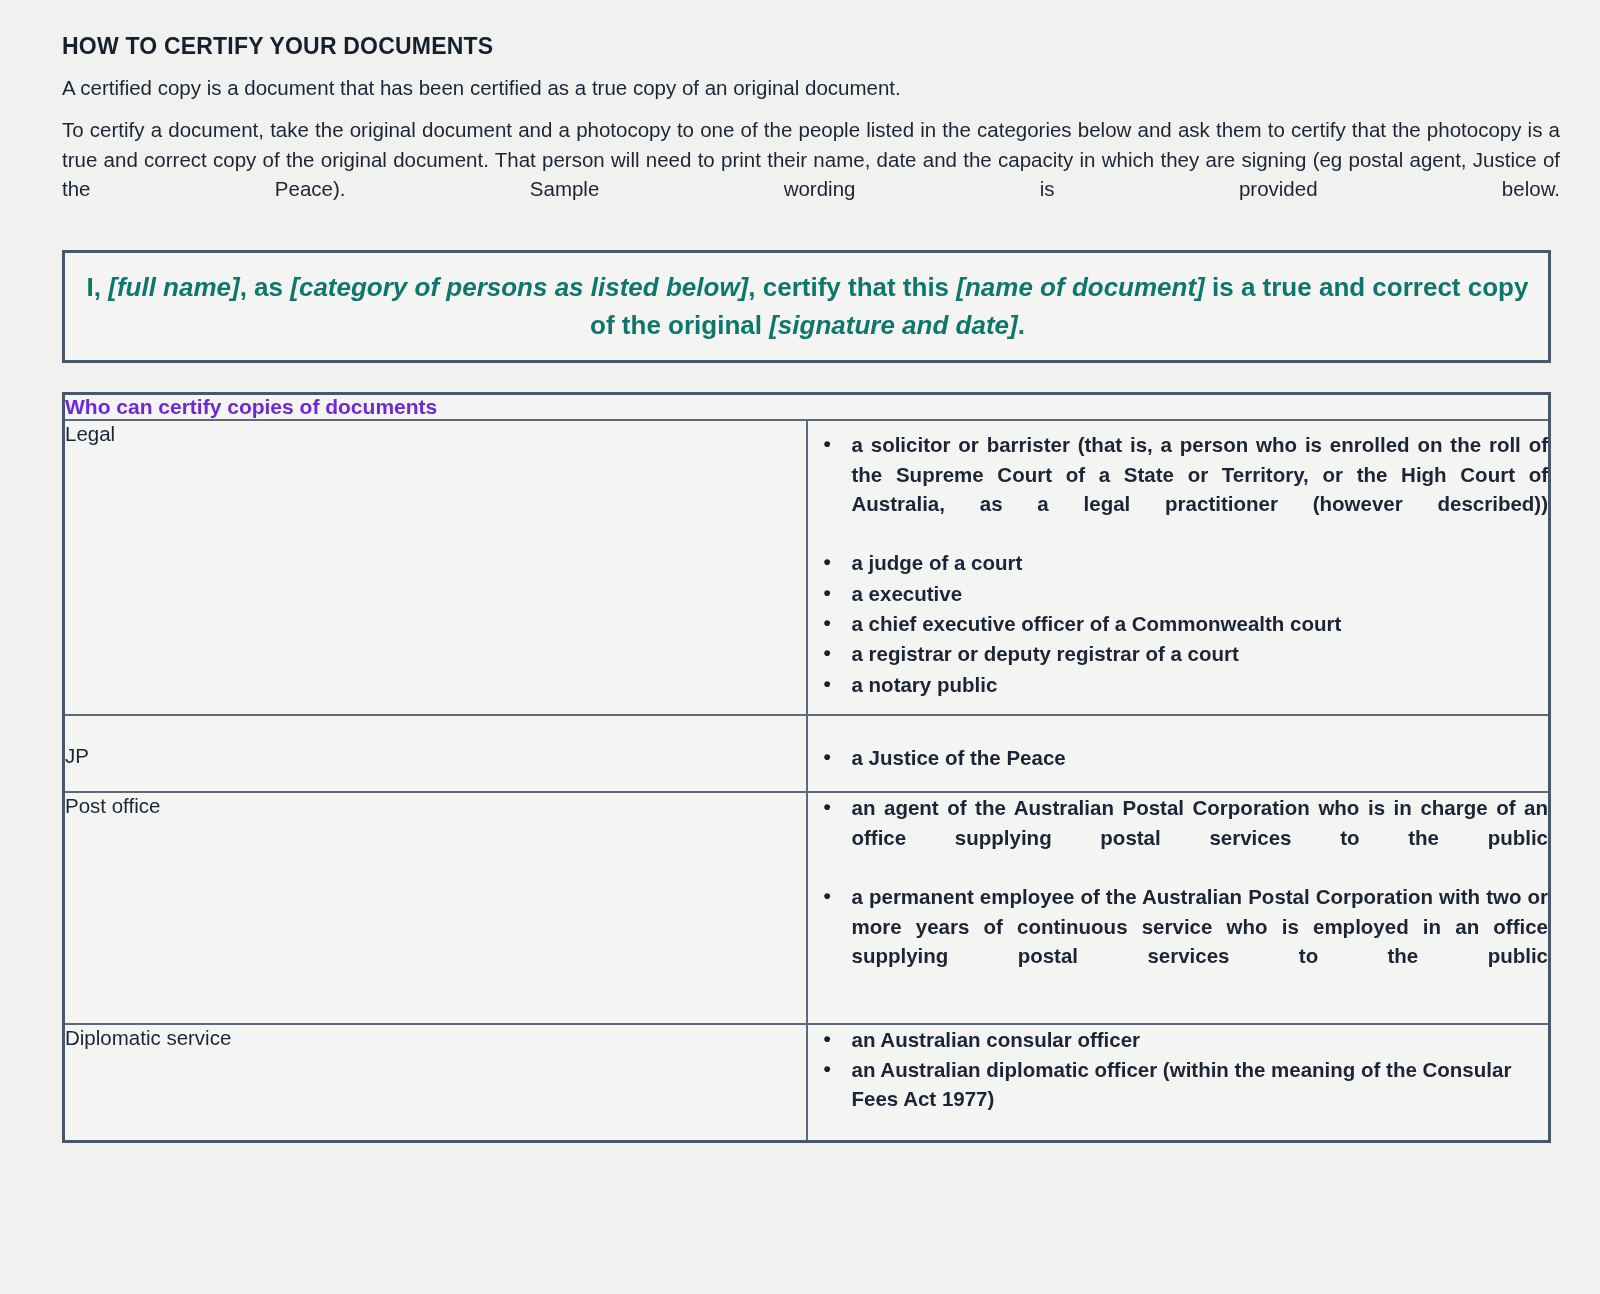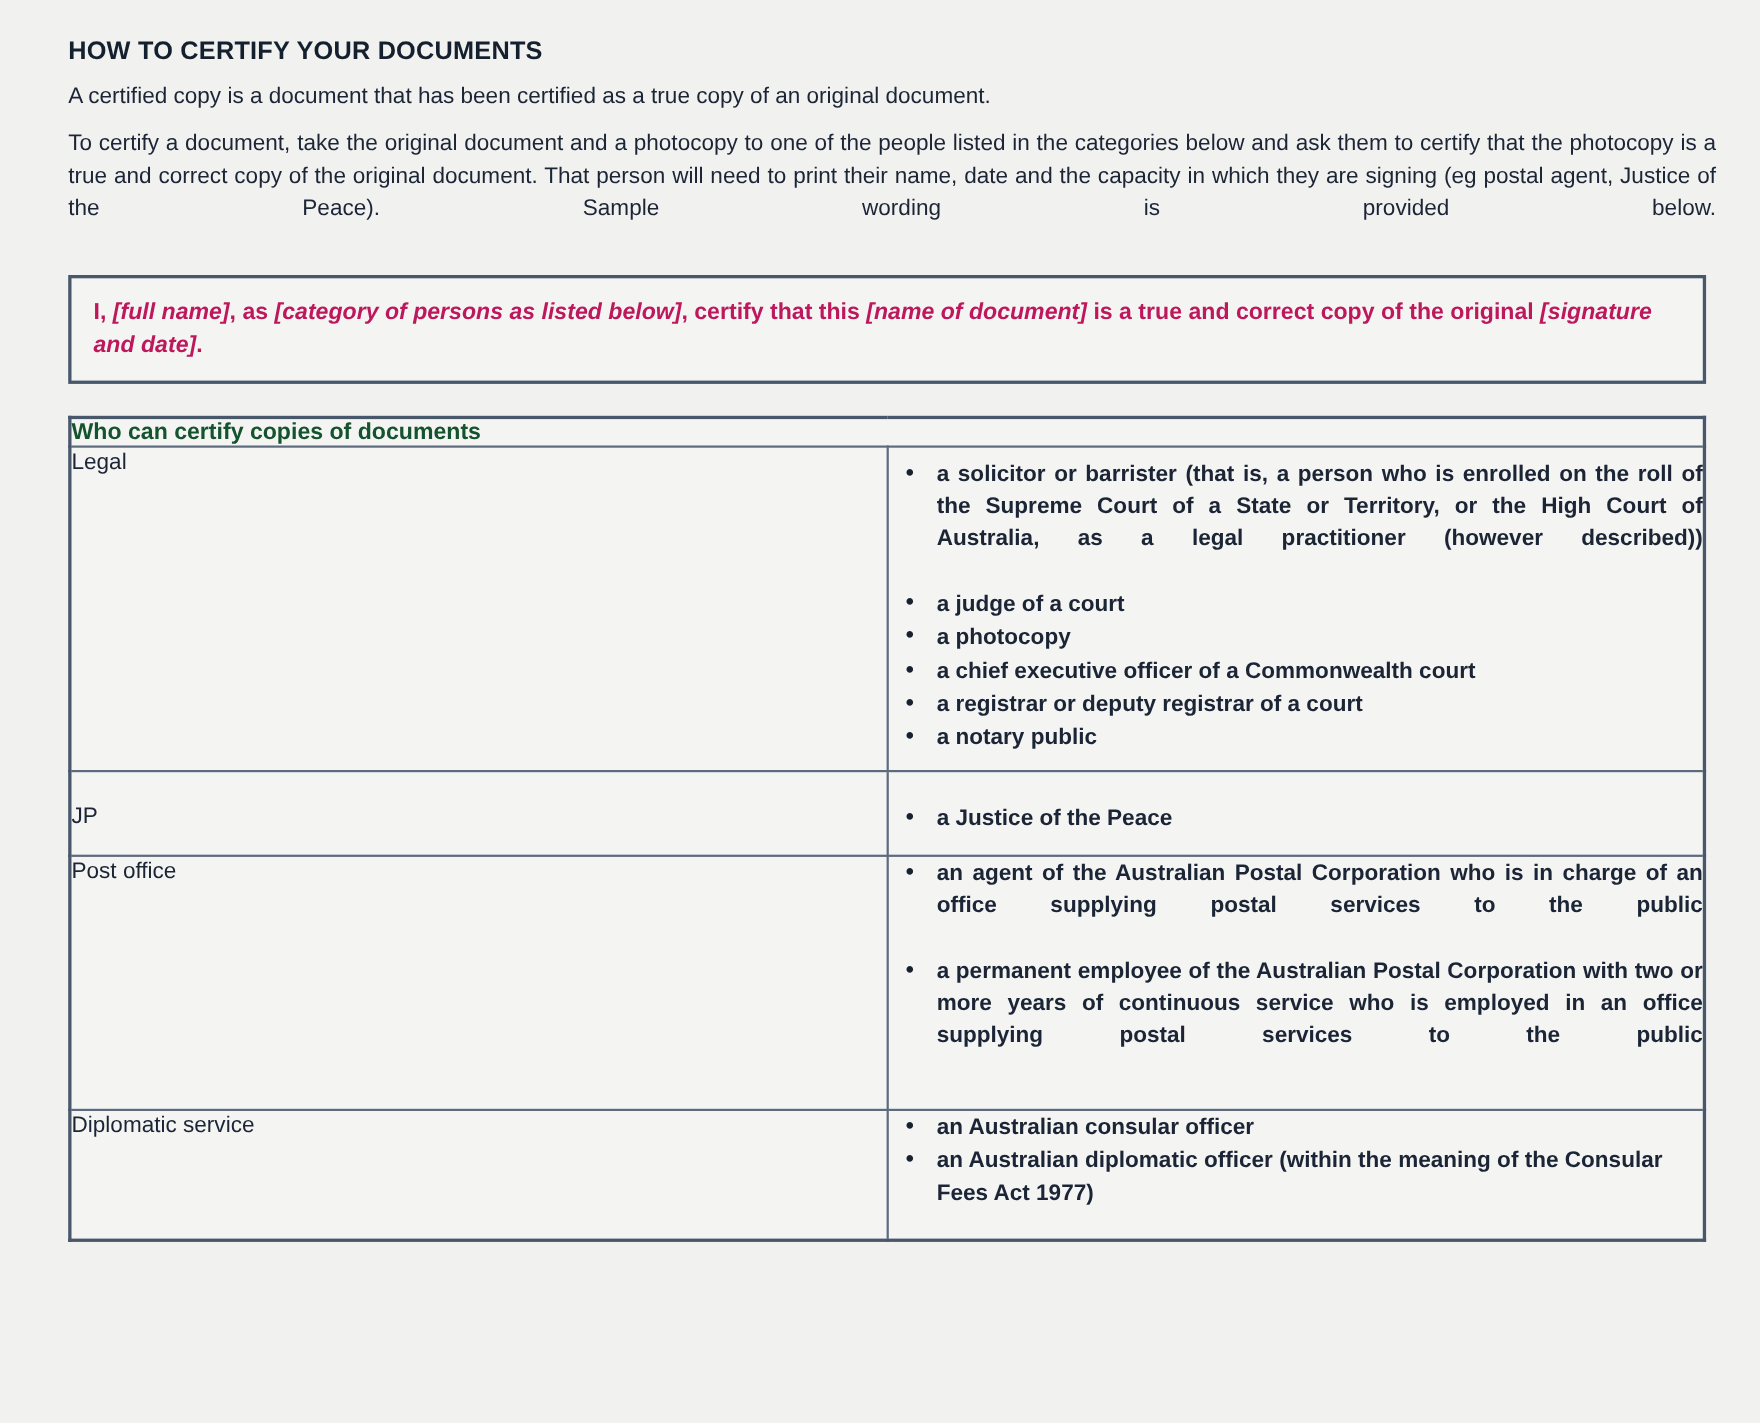--- a/index.html
+++ b/index.html
@@ -58,24 +58,25 @@
   
   .sample-box {
     margin-top: 18px;
     width: 1489px;
     border: 3px solid #49576b;
     background: #f4f4f3;
     box-sizing: border-box;
     padding: 16px 18px 16px 20px;
   }
   .sample-text {
-    font-size: 21px;
+    font-size: 26px;
     font-weight: bold;
     line-height: 1.45;
-    color: #be185d;
+    color: #0f766e;
+    text-align: center;
   }
   .sample-text i {
     font-style: italic;
   }
 
   
   .cert-table {
     margin-top: 29px;
     width: 1489px;
     border: 3px solid #49576b;
@@ -86,21 +87,21 @@
   .cert-table td, .cert-table th {
     border: 2px solid #5d6a7d;
     vertical-align: top;
     background: #f4f4f3;
     padding: 0;
   }
   .table-head-cell {
     text-align: left;
     font-size: 21px;
     font-weight: bold;
-    color: #14532d;
+    color: #6d28d9;
     padding: 6px 10px 8px 12px;
     border-bottom: 3px solid #49576b;
   }
   .cat-cell {
     width: 255px;
     font-size: 20.5px;
     line-height: 1.3;
     color: #1b2535;
     padding: 9px 8px 10px 12px;
   }
@@ -172,21 +173,21 @@
         <th class="table-head-cell" colspan="2">Who can certify copies of documents</th>
       </tr>
     </thead>
     <tbody>
         <tr class="row-legal">
           <td class="cat-cell">Legal</td>
           <td class="items-cell">
             <ul class="items">
               <li class="justify">a solicitor or barrister (that is, a person who is enrolled on the roll of the Supreme Court of a State or Territory, or the High Court of Australia, as a legal practitioner (however described))</li>
               <li>a judge of a court</li>
-              <li>a photocopy</li>
+              <li>a executive</li>
               <li>a chief executive officer of a Commonwealth court</li>
               <li>a registrar or deputy registrar of a court</li>
               <li>a notary public</li>
             </ul>
           </td>
         </tr>
         <tr class="row-jp">
           <td class="cat-cell">JP</td>
           <td class="items-cell">
             <ul class="items">

